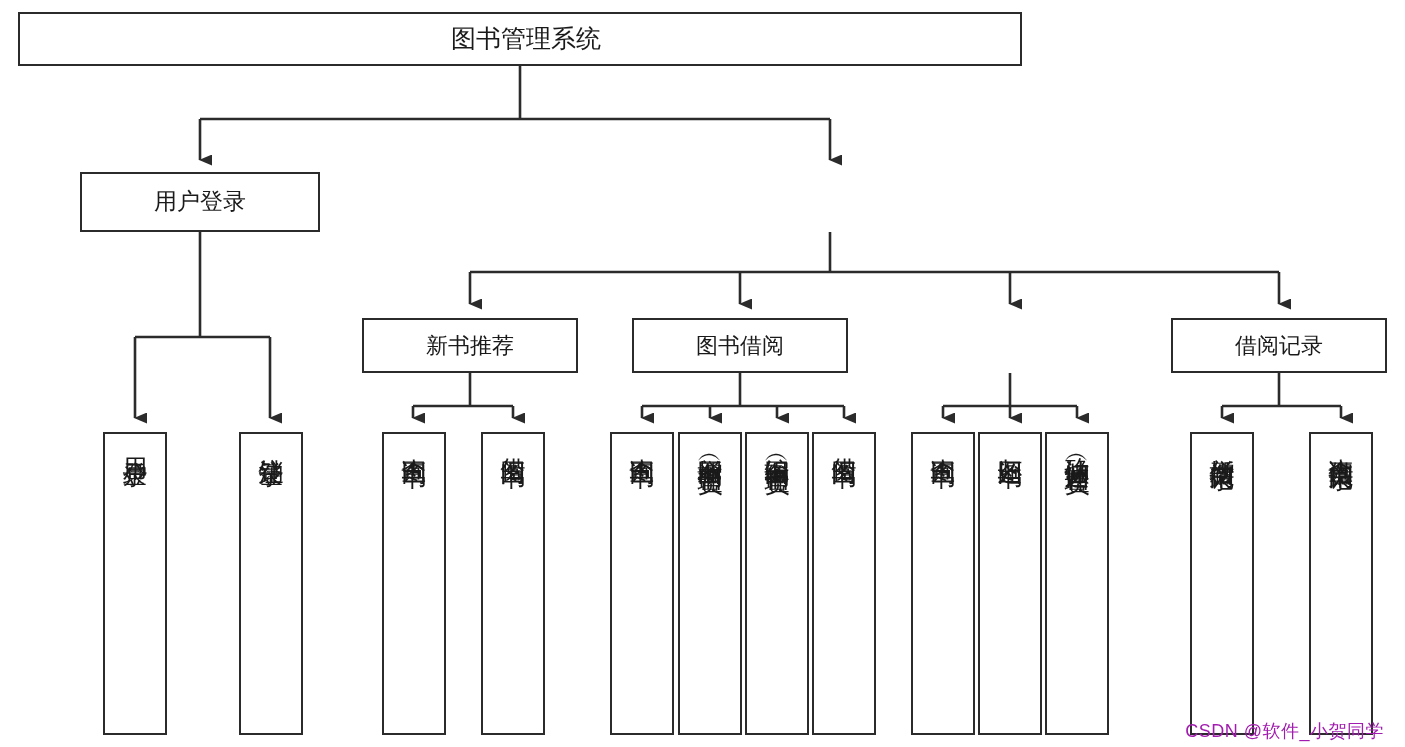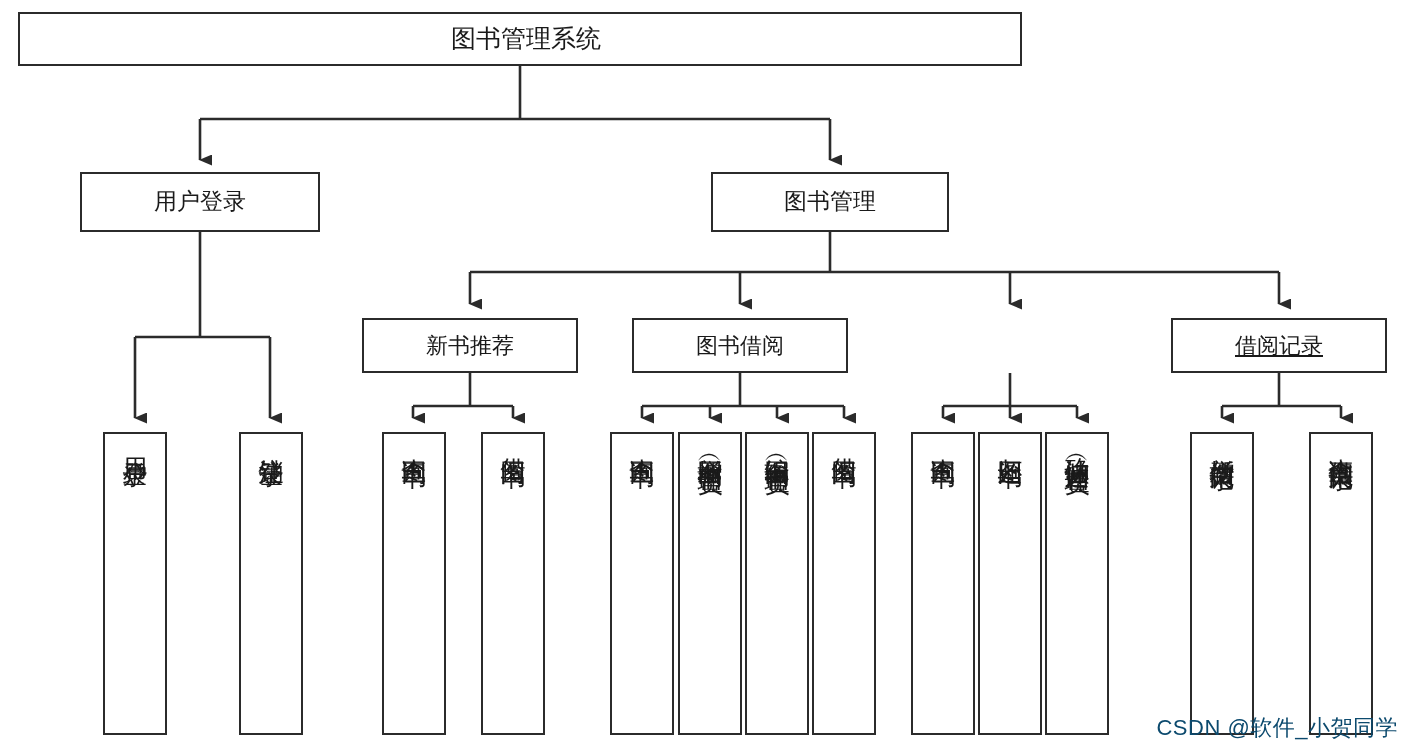--- a/index.html
+++ b/index.html
@@ -52,24 +52,24 @@
   .node.leaf .label {
     writing-mode: vertical-rl;
     text-orientation: upright;
     font-size: 25px;
     letter-spacing: 2px;
     line-height: 1;
     white-space: pre;
   }
   .watermark {
     position: absolute;
-    right: 7px;
+    right: 21px;
     bottom: 4px;
-    font-size: 22px;
-    color: #0c4a6e;
+    font-size: 18px;
+    color: #a21caf;
     letter-spacing: 0.5px;
     white-space: nowrap;
   }
 </style>
 </head>
 <body>
 
 <div id="canvas">
 
   <svg class="wires" viewBox="0 0 1405 747" xmlns="http://www.w3.org/2000/svg">
@@ -122,31 +122,28 @@
     </g>
   </svg>
 
   <div class="node root" style="left:18px; top:12px; width:1004px; height:54px;">
     <span class="label">图书管理系统</span>
   </div>
 
   <div class="node lvl1" style="left:80px; top:172px; width:240px; height:60px;">
     <span class="label">用户登录</span>
   </div>
-  <div class="node lvl1" style="left:711px; top:172px; width:238px; height:60px;">
-    <span class="label">图书管理</span>
-  </div>
 
   <div class="node lvl2" style="left:632px; top:318px; width:216px; height:55px;">
     <span class="label">图书借阅</span>
   </div>
   <div class="node lvl2" style="left:362px; top:318px; width:216px; height:55px;">
     <span class="label">新书推荐</span>
   </div>
-  <div class="node lvl2" style="left:1171px; top:318px; width:216px; height:55px;text-decoration:underline;">
+  <div class="node lvl2" style="left:1171px; top:318px; width:216px; height:55px;">
     <span class="label">借阅记录</span>
   </div>
 
   <div class="node leaf" style="left:103px; top:432px; width:64px; height:303px;">
     <span class="label">用户登录</span>
   </div>
   <div class="node leaf" style="left:239px; top:432px; width:64px; height:303px;">
     <span class="label">注销登录</span>
   </div>
 

